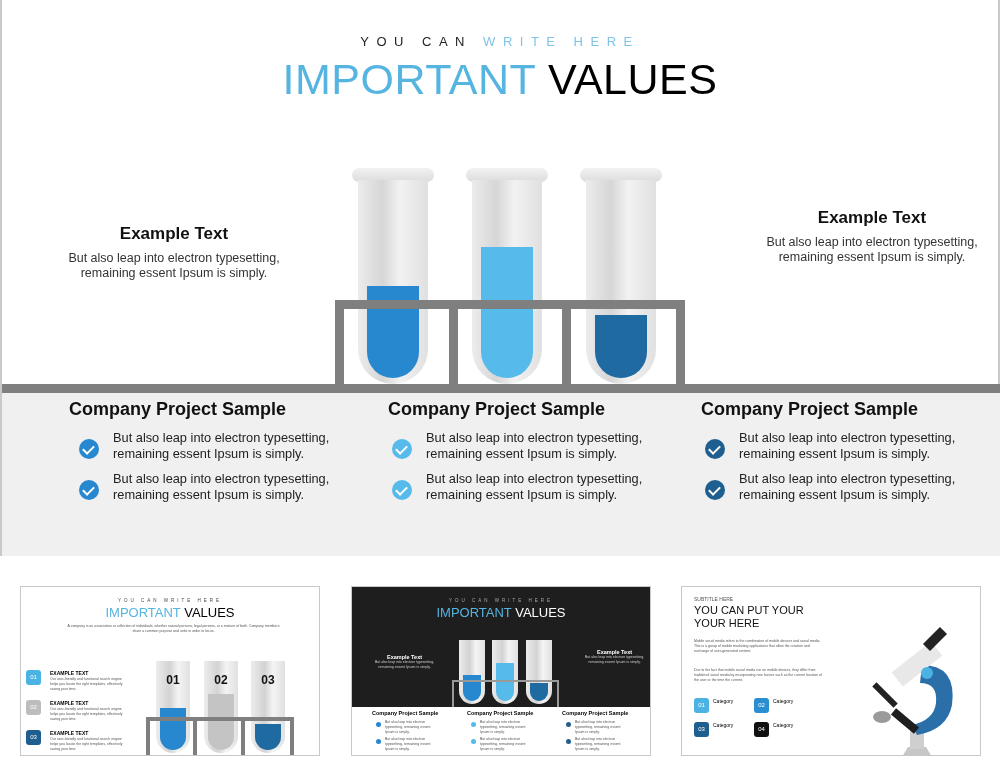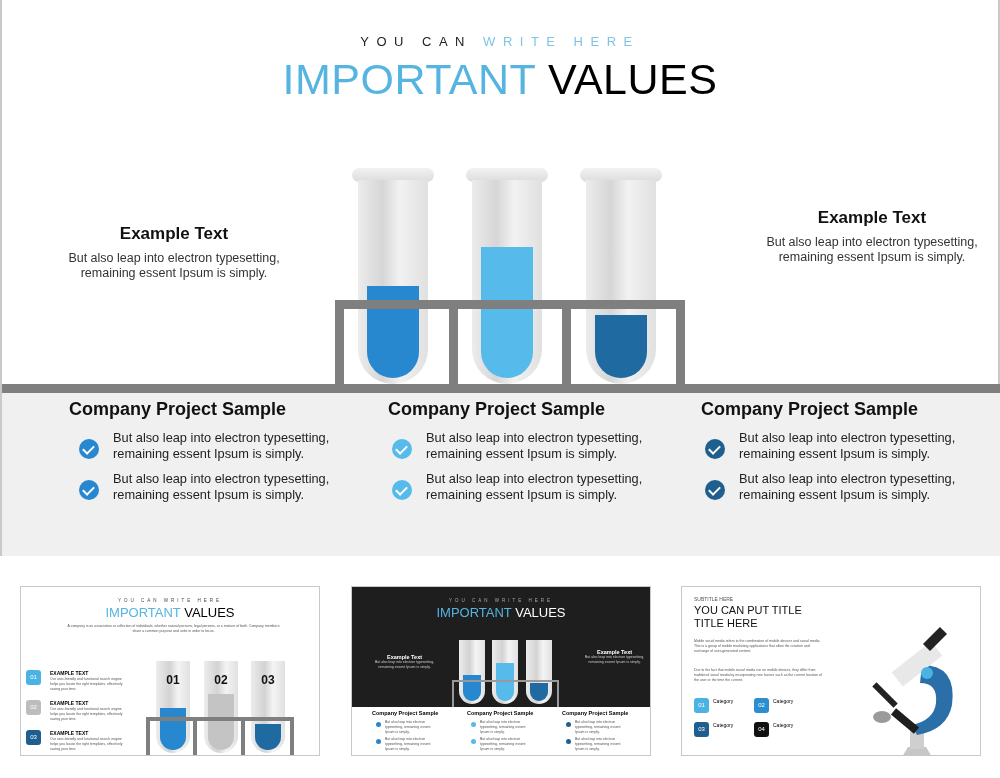--- a/index.html
+++ b/index.html
@@ -210,22 +210,22 @@
     <span style="position:absolute;left:119px;top:15px;width:5px;height:5px;border-radius:50%;background:#56bbea;"></span>
     <span style="position:absolute;left:119px;top:32px;width:5px;height:5px;border-radius:50%;background:#56bbea;"></span>
     <span style="position:absolute;left:214px;top:15px;width:5px;height:5px;border-radius:50%;background:#1f5f8f;"></span>
     <span style="position:absolute;left:214px;top:32px;width:5px;height:5px;border-radius:50%;background:#1f5f8f;"></span>
   </div>
 </div>
 
 <div class="thumb" style="left:681px;">
   <div style="position:absolute;left:12px;top:9px;font-size:5px;color:#555;">SUBTITLE HERE</div>
   <div style="position:absolute;left:12px;top:17px;font-size:11px;line-height:13px;color:#111;">
-    <div>YOU CAN PUT TITLE</div>
-    <div>TITLE HERE</div>
+    <div>YOU CAN PUT YOUR</div>
+    <div>YOUR HERE</div>
   </div>
   <div class="tiny" style="position:absolute;left:12px;top:52px;width:130px;">Mobile social media refers to the combination of mobile devices and social media. This is a group of mobile marketing applications that allow the creation and exchange of user-generated content.</div>
   <div class="tiny" style="position:absolute;left:12px;top:81px;width:130px;">Due to the fact that mobile social media run on mobile devices, they differ from traditional social media by incorporating new factors such as the current location of the user or the time the current.</div>
 
   <div style="position:absolute;left:12px;top:111px;">
     <div class="badge" style="left:0;top:0;background:#4ab3e4;">01</div>
     <div style="position:absolute;left:19px;top:0;font-size:5px;white-space:nowrap;">Category</div>
   </div>
   <div style="position:absolute;left:72px;top:111px;">
     <div class="badge" style="left:0;top:0;background:#2a8fd0;">02</div>

